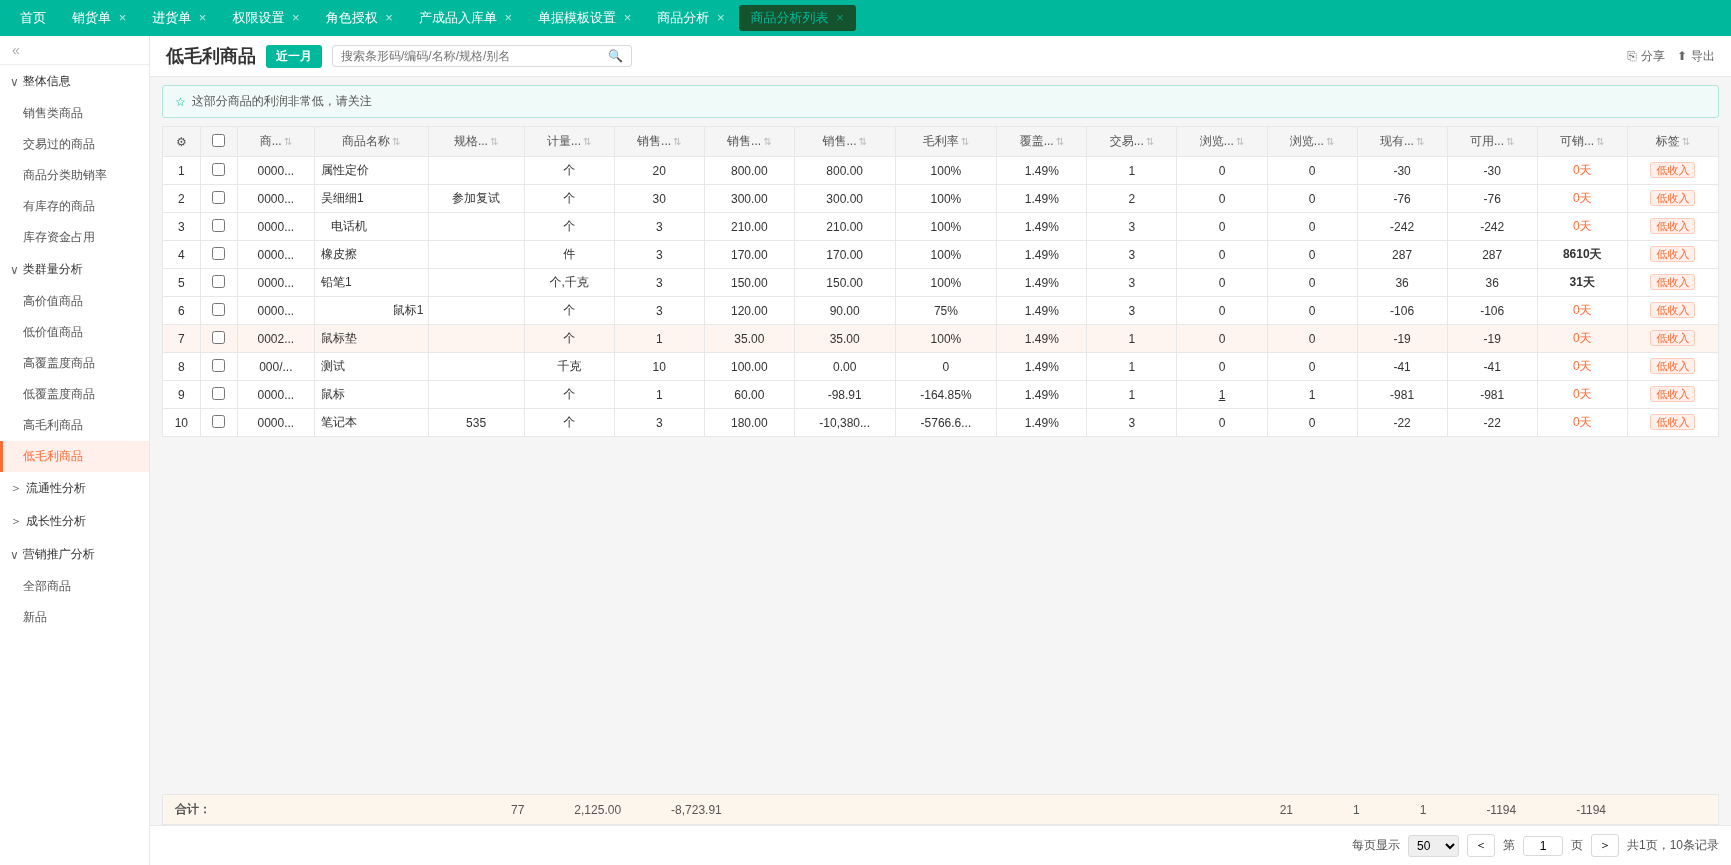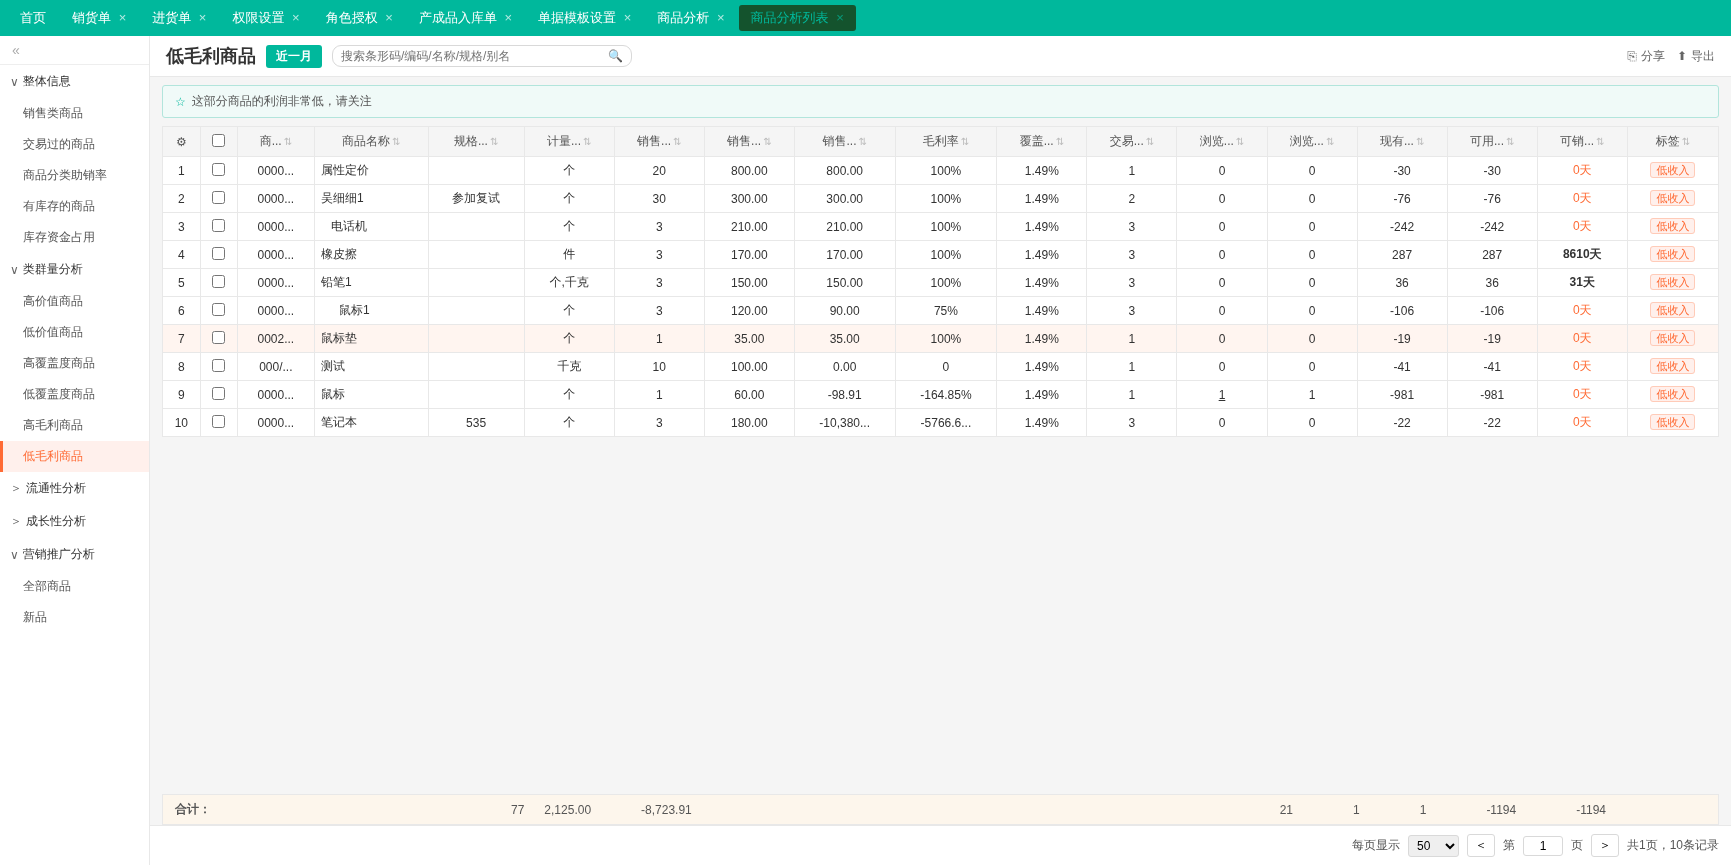--- a/index.html
+++ b/index.html
@@ -87,21 +87,21 @@
       border-radius: 3px;
       padding: 3px 10px;
       font-size: 12px;
       cursor: pointer;
       font-weight: bold;
     }
     .search-box {
       display: flex;
       align-items: center;
       border: 1px solid #d9d9d9;
-      border-radius: 9px;
+      border-radius: 3px;
       padding: 3px 8px;
       background: #fff;
       flex: 1;
       max-width: 300px;
     }
     .search-box input {
       border: none;
       outline: none;
       font-size: 12px;
       width: 100%;
@@ -452,21 +452,21 @@
     <td>0</td>
     <td>36</td>
     <td>36</td>
     <td class="days-normal">31天</td>
     <td><span class="tag-low-income">低收入</span></td>
   </tr>
             <tr>
     <td>6</td>
     <td><input type="checkbox" style=""></td>
     <td>0000...</td>
-    <td style="text-align:left;padding-left:24px;">鼠标1</td>
+    <td style="text-align:right;padding-left:24px;">鼠标1</td>
     <td></td>
     <td>个</td>
     <td>3</td>
     <td>120.00</td>
     <td>90.00</td>
     <td>75%</td>
     <td>1.49%</td>
     <td>3</td>
     <td>0</td>
     <td>0</td>
@@ -555,21 +555,21 @@
     <td class="days-zero">0天</td>
     <td><span class="tag-low-income">低收入</span></td>
   </tr>
           </tbody>
       </table>
     </div>
 
     <div class="table-footer">
       <span class="footer-total-label">合计：</span>
       <span style="margin-left:280px;">77</span>
-      <span style="">2,125.00</span>
+      <span style="margin-left:30px;">2,125.00</span>
       <span style="margin-left:30px;">-8,723.91</span>
       <span style="flex:1;"></span>
       <span>21</span>
       <span style="margin-left:40px;">1</span>
       <span style="margin-left:40px;">1</span>
       <span style="margin-left:40px;">-1194</span>
       <span style="margin-left:40px;">-1194</span>
       <span style="width:80px;"></span>
     </div>
 

